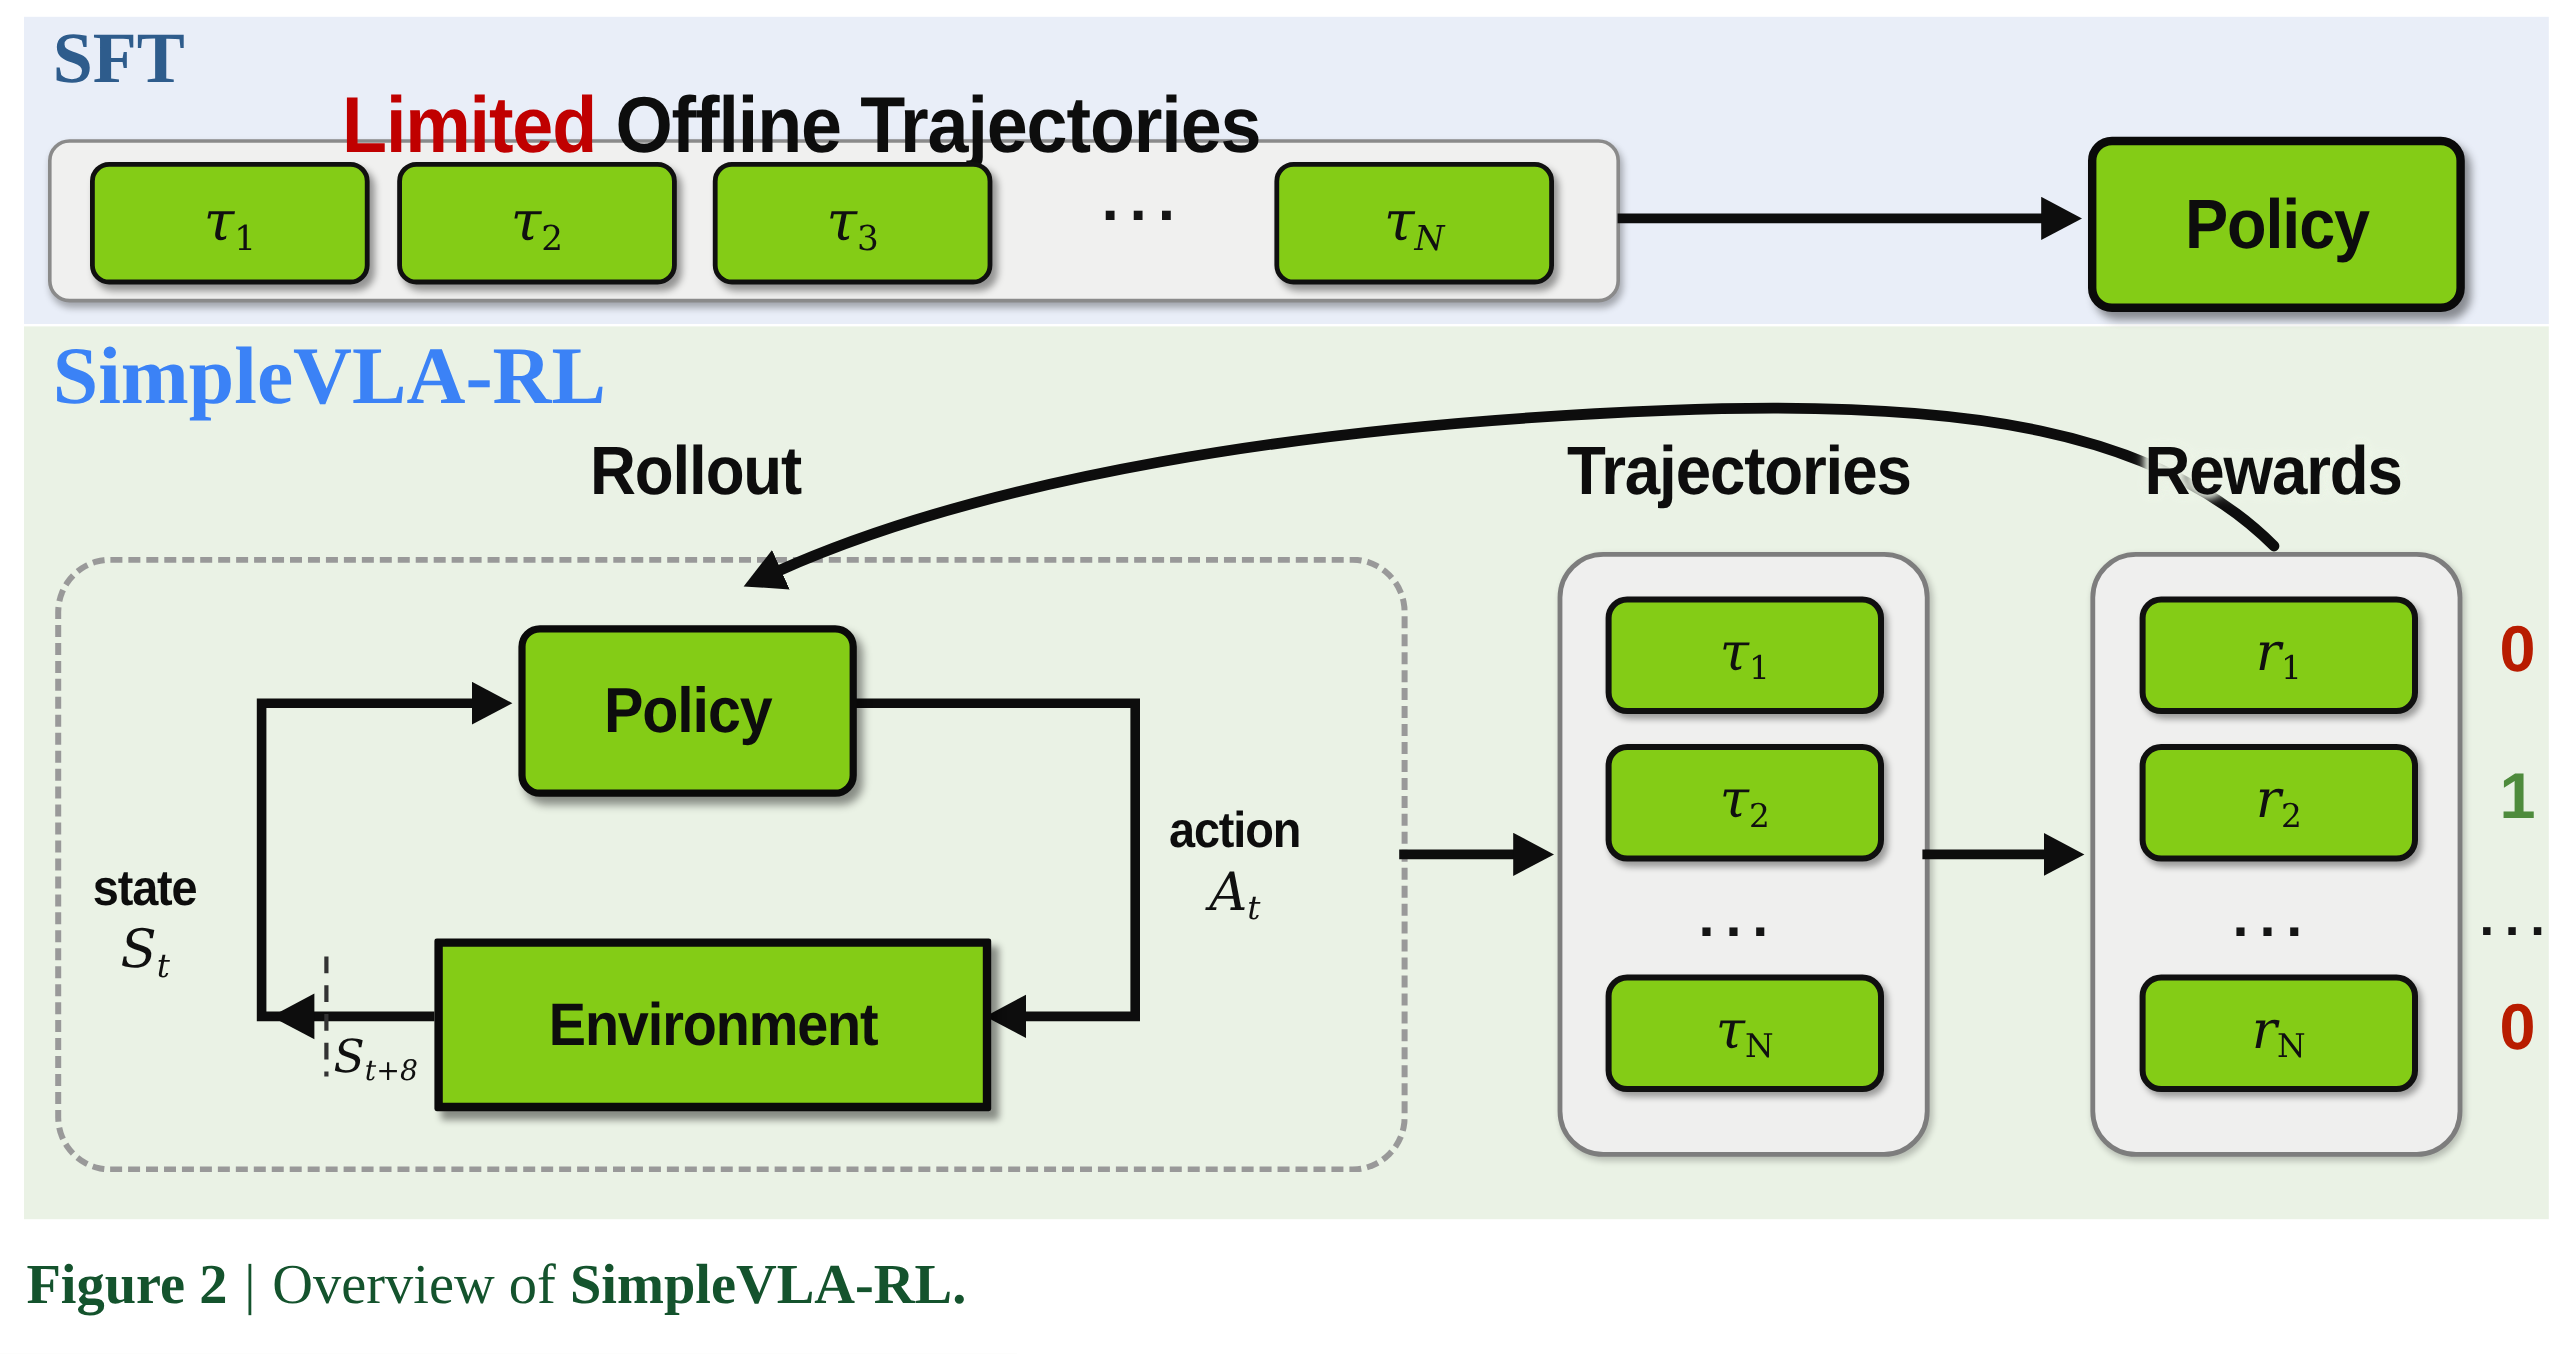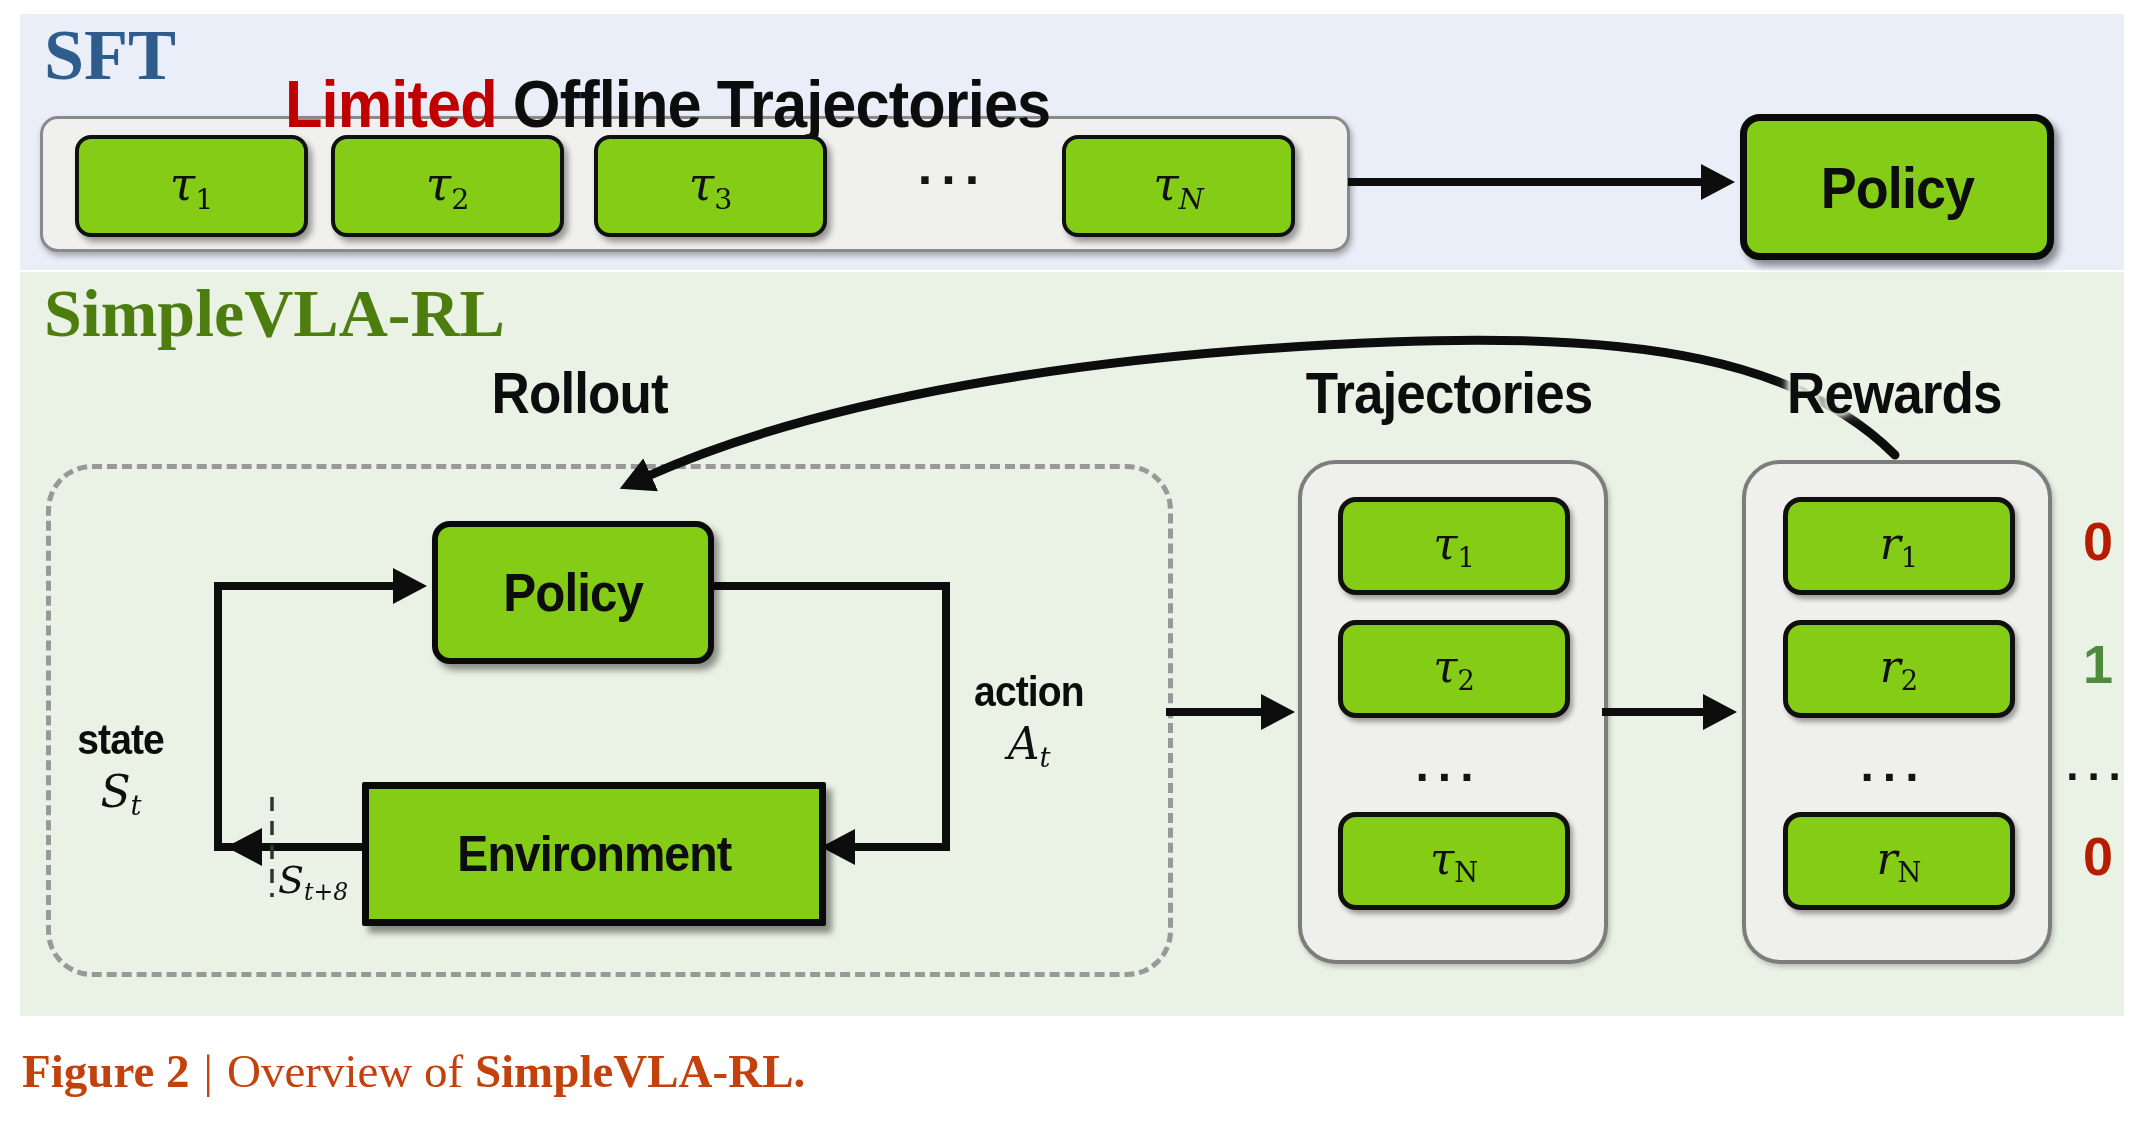--- a/index.html
+++ b/index.html
@@ -5,21 +5,21 @@
   html,body { margin:0; padding:0; background:#ffffff; }
   .canvas {
     position:relative; width:2144px; height:1128px; background:#ffffff;
     font-family:"Liberation Sans", sans-serif; overflow:hidden;
   }
   .panel { position:absolute; z-index:0; }
   .panel-sft  { left:20px; top:14px;  width:2104px; height:256px; background:#e9eef8; }
   .panel-rl   { left:20px; top:272px; width:2104px; height:744px; background:#eaf2e5; }
 
   .serif-label { font-family:"Liberation Serif", serif; font-weight:bold; position:absolute; z-index:3; }
-  .sft-label   { left:44px; top:14px; font-size:72px; color:#2e5c8c; }
+  .sft-label   { left:44px; top:14px; font-size:60px; color:#2e5c8c; }
   .rl-label    { left:44px; top:274px; font-size:68px; color:#4e8b3c; }
 
   .cond { display:inline-block; transform:scaleX(.93); transform-origin:center; letter-spacing:-1px; }
   .cond-l { display:inline-block; transform:scaleX(.93); transform-origin:left; letter-spacing:-1px; }
 
   .main-title { position:absolute; left:285px; top:26px; z-index:3; font-weight:bold; font-size:66px; color:#0d0d0d; white-space:nowrap;margin-top:40px; }
   .main-title .hl { color:#c00000; }
 
   .tray {
     position:absolute; left:40px; top:116px; width:1304px; height:130px; z-index:1;
@@ -93,21 +93,21 @@
 
   .val { position:absolute; z-index:3; left:2052px; width:92px; height:88px;
          display:flex; align-items:center; justify-content:center;
          font-weight:bold; font-size:54px; }
   .v-1 { top:497px; } .v-2 { top:620px; } .v-4 { top:812px; }
   .val-dots { left:2052px; width:92px; top:748px; height:60px; font-size:44px; }
 
   svg.overlay { position:absolute; left:0; top:0; z-index:2; pointer-events:none; }
 
   .caption { position:absolute; z-index:3; left:22px; top:1044px;
-             font-family:"Liberation Serif", serif; font-size:47px; color:#c2410c; white-space:nowrap; }
+             font-family:"Liberation Serif", serif; font-size:47px; color:#14532d; white-space:nowrap; }
   .caption .b { font-weight:bold; }
   .caption .sep { font-weight:normal; padding:0 14px; }
 </style>
 </head>
 <body>
 
 <div class="canvas">
 
   <div class="panel panel-sft"></div>
   <div class="panel panel-rl"></div>
@@ -151,21 +151,21 @@
       <span>...</span>
     </div>
   <div class="box tau-box" style="left:1062px;">
       <span class="math"><span>τ</span><sub class="sb it">N</sub></span>
     </div>
 
   <div class="box policy-top">
       <span class="cond">Policy</span>
     </div>
 
-  <div class="serif-label rl-label" style="color: #4d7c0f;">SimpleVLA-RL</div>
+  <div class="serif-label rl-label" style="color: #3b82f6;">SimpleVLA-RL</div>
   <div class="heading h-rollout"><span class="cond">Rollout</span></div>
   <div class="heading h-traj"><span class="cond">Trajectories</span></div>
   <div class="heading h-rewards"><span class="cond">Rewards</span></div>
 
   <div class="dashed-box"></div>
 
   <div class="box policy-roll">
       <span class="cond">Policy</span>
     </div>
   <div class="box env-box">

